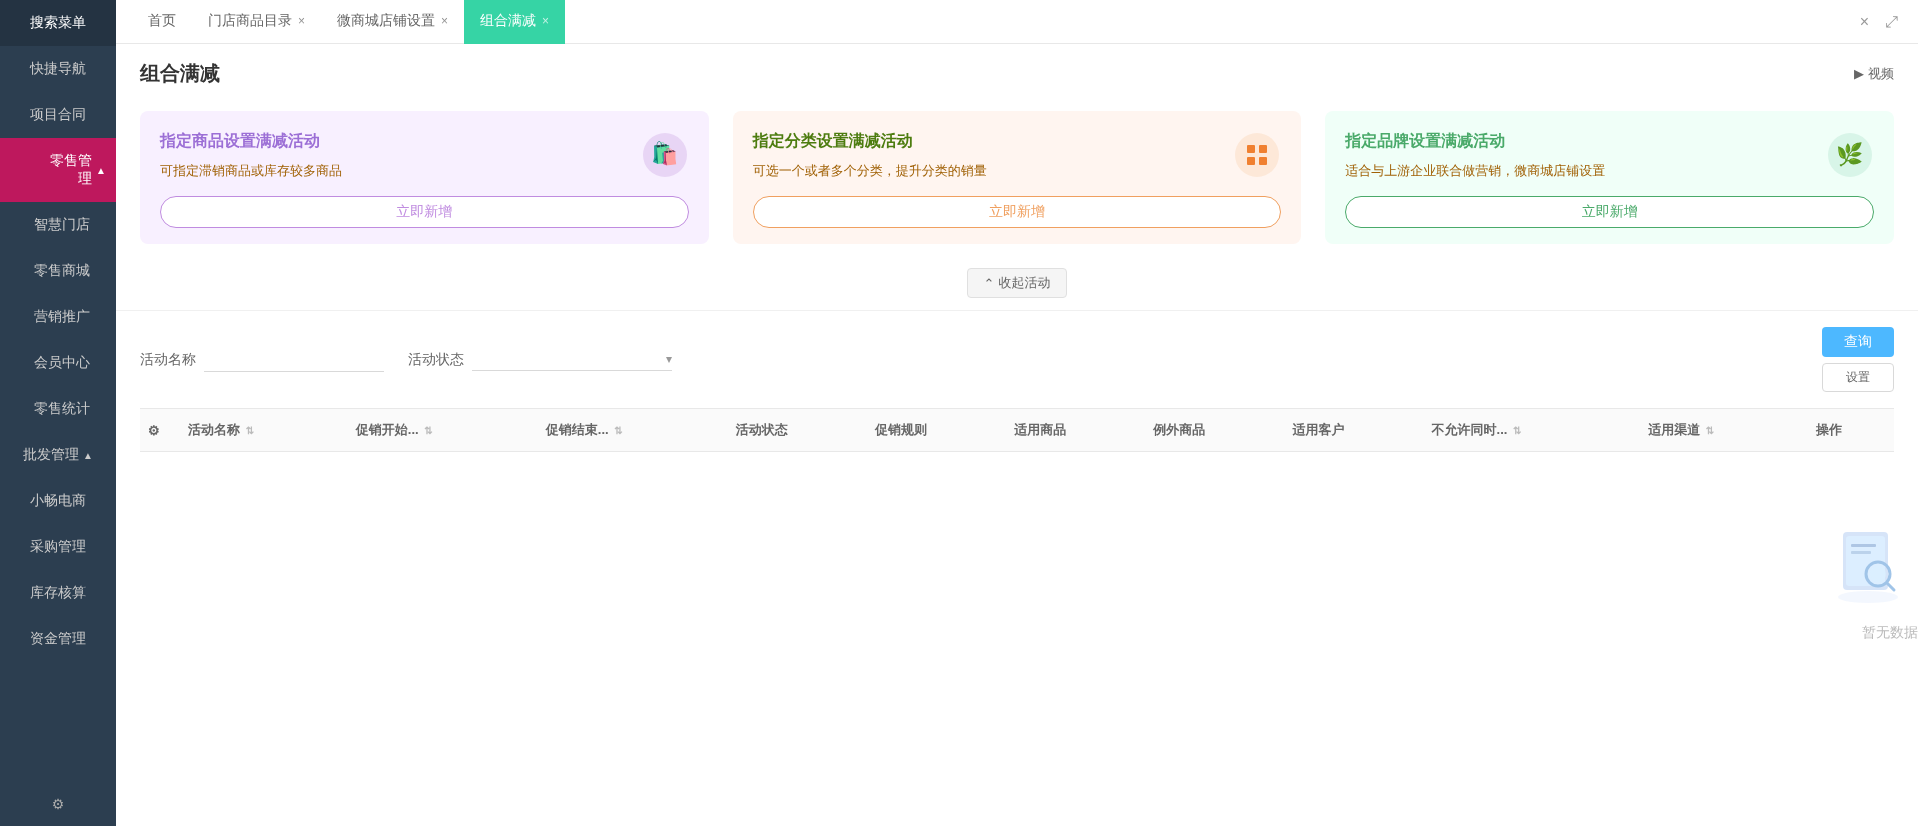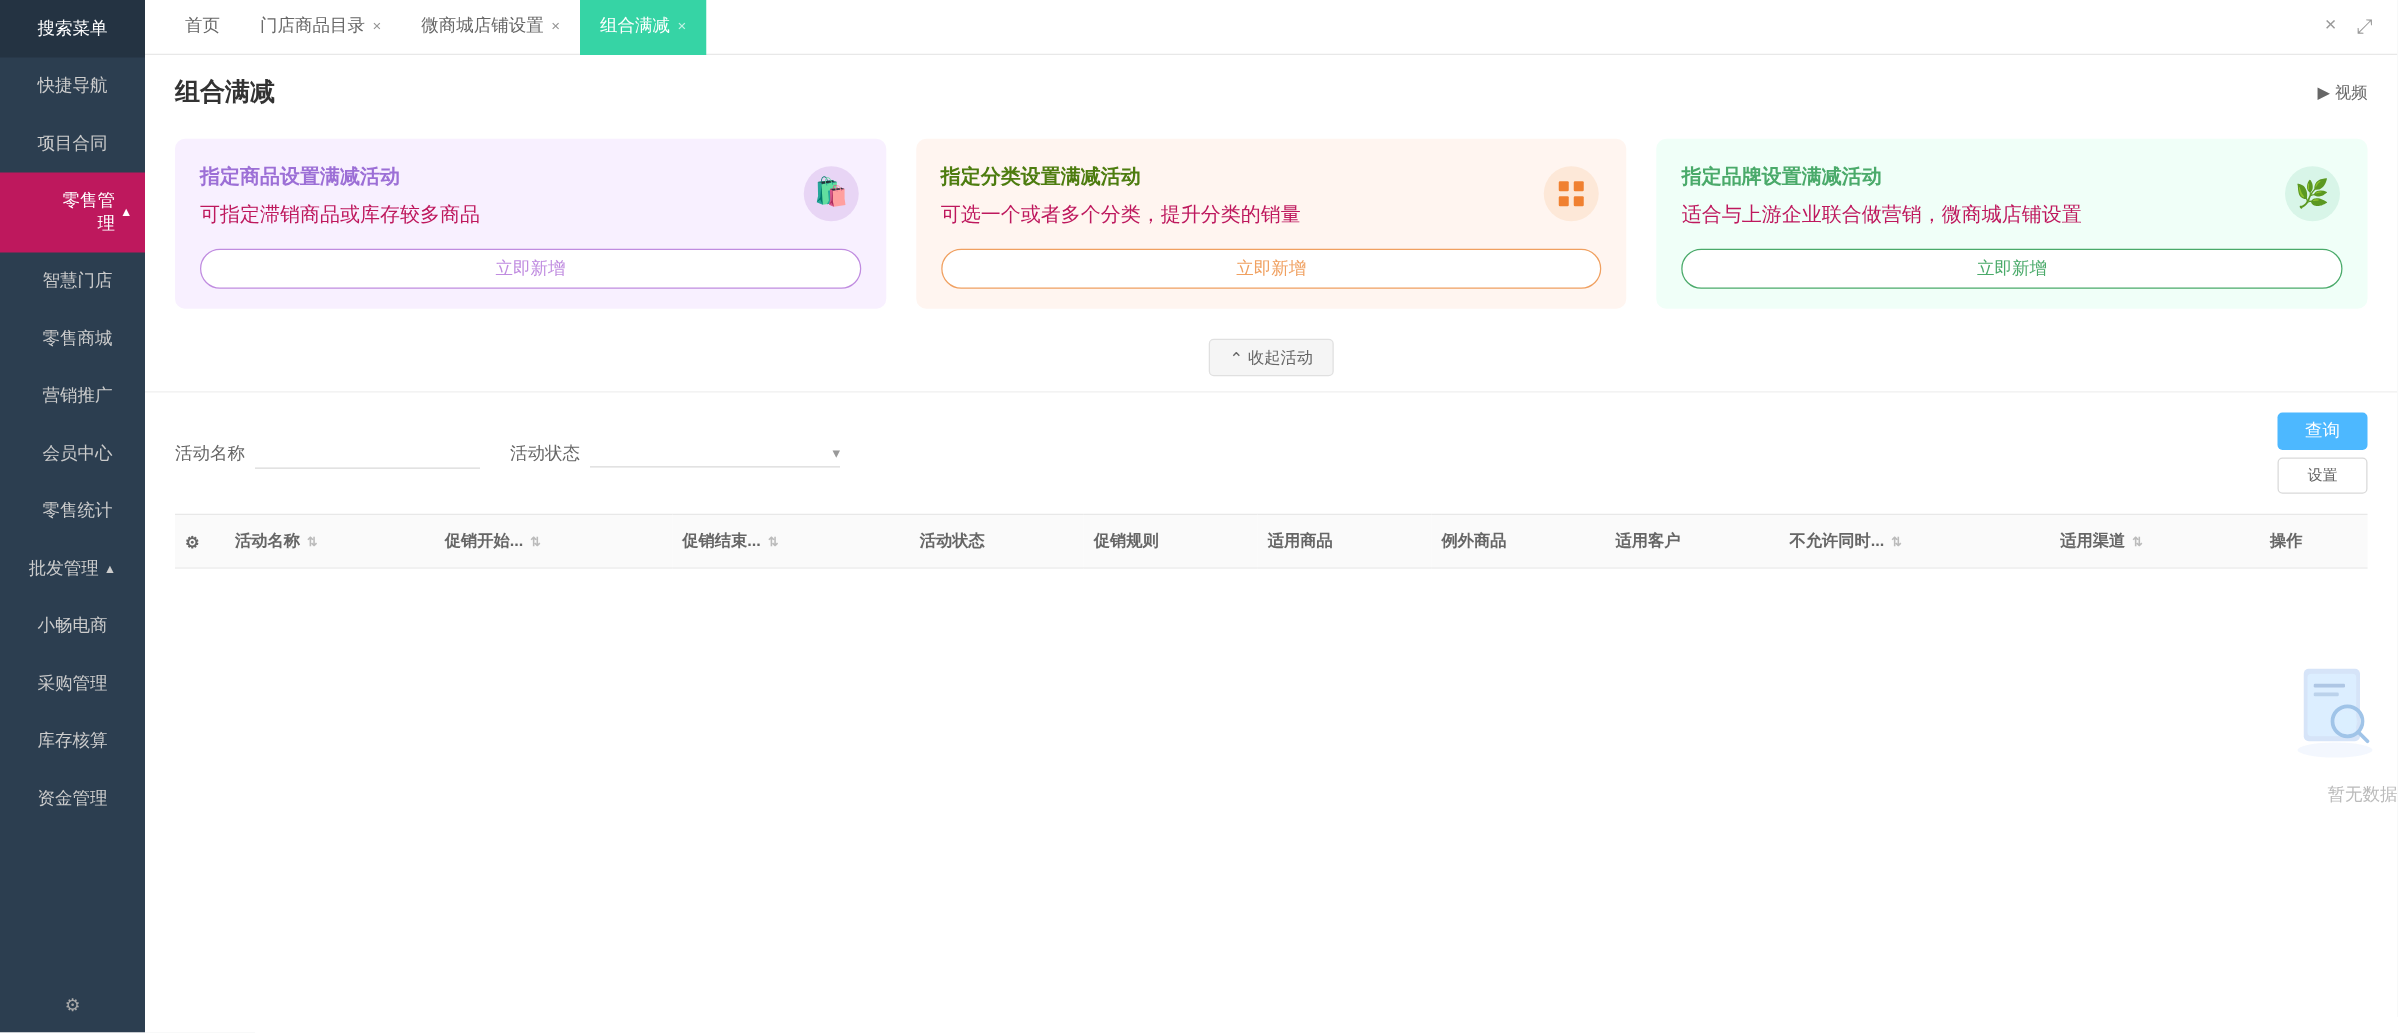--- a/index.html
+++ b/index.html
@@ -151,22 +151,22 @@
     .card-title {
       font-size: 16px;
       font-weight: bold;
       margin-bottom: 10px;
     }
     .card-purple .card-title { color: #9c6fd6; }
     .card-orange .card-title { color: #4d7c0f; }
     .card-green .card-title { color: #4aaa6a; }
 
     .card-desc {
-      font-size: 16px;
-      color: #be185d;
+      font-size: 13px;
+      color: #a16207;
       margin-bottom: 16px;
       flex: 1;
       font-family: Liberation Serif, serif;
     }
     .card-icon {
       position: absolute;
       right: 20px;
       top: 20px;
       font-size: 32px;
     }

